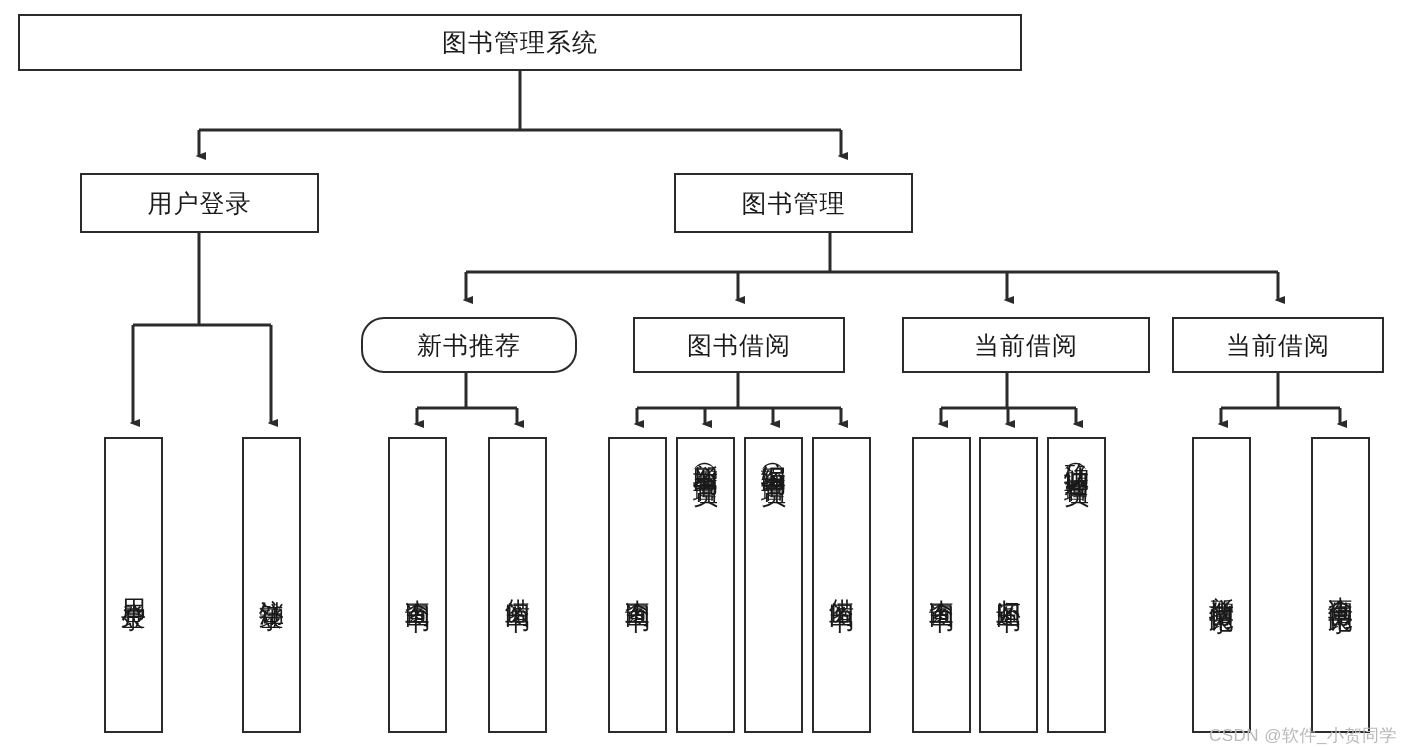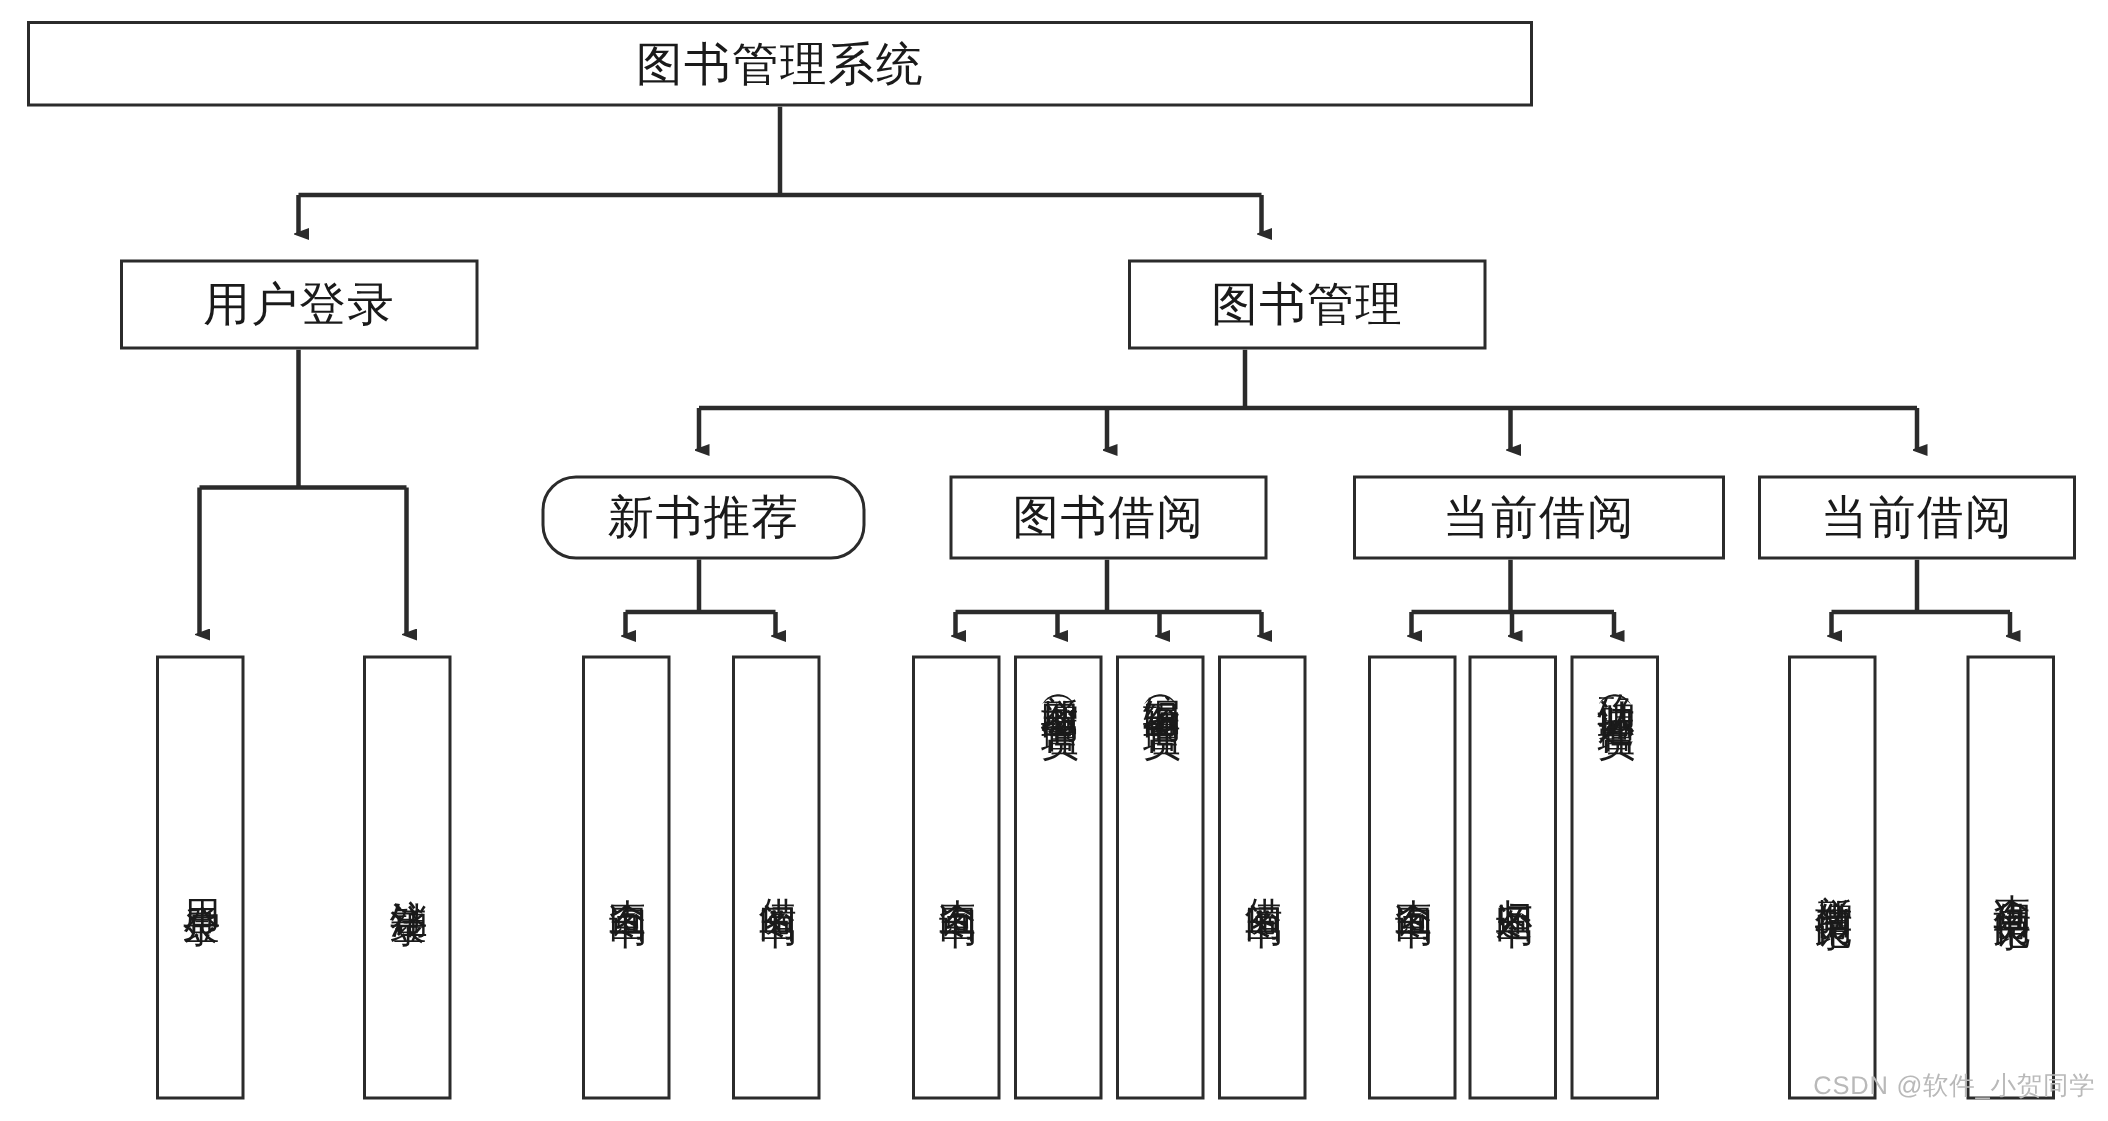--- a/index.html
+++ b/index.html
@@ -21,21 +21,21 @@
     position: absolute;
     box-sizing: border-box;
     border: 2.5px solid #2b2b2b;
     background: #ffffff;
     display: flex;
     align-items: center;
     justify-content: center;
     color: #1a1a1a;
   }
   .node.horiz {
-    font-size: 31px;
+    font-size: 25px;
     letter-spacing: 1px;
   }
   .node.vert {
     writing-mode: vertical-rl;
     text-orientation: upright;
     font-size: 25px;
     letter-spacing: 3px;
     padding-top: 4px;
     padding-bottom: 4px;
     line-height: 1;
@@ -49,21 +49,21 @@
     position: absolute;
     left: 0;
     top: 0;
     width: 1405px;
     height: 747px;
     pointer-events: none;
   }
   .watermark {
     position: absolute;
     right: 8px;
-    bottom: 12px;
+    bottom: 0;
     font-size: 17px;
     color: #b9b9b9;
     letter-spacing: 0.5px;
     white-space: nowrap;
   }
 </style>
 </head>
 <body>
 
 <div id="canvas">
@@ -116,21 +116,21 @@
       <path d="M1221,408 L1221,424" marker-end="url(#arrow)"></path>
       <path d="M1340,408 L1340,424" marker-end="url(#arrow)"></path>
 
     </g>
   </svg>
 
   <div class="node horiz" style="left:18px; top:14px; width:1004px; height:57px;">图书管理系统</div>
 
   <div class="node horiz" style="left:80px; top:173px; width:239px; height:60px;">用户登录</div>
 
-  <div class="node horiz" style="left:752px; top:173px; width:239px; height:60px;">图书管理</div>
+  <div class="node horiz" style="left:674px; top:173px; width:239px; height:60px;">图书管理</div>
 
   <div class="node horiz" style="left:361px; top:317px; width:216px; height:56px;border-radius:23px;">新书推荐</div>
 
   <div class="node horiz" style="left:633px; top:317px; width:212px; height:56px;">图书借阅</div>
 
   <div class="node horiz" style="left:902px; top:317px; width:248px; height:56px;">当前借阅</div>
 
   <div class="node horiz" style="left:1172px; top:317px; width:212px; height:56px;">当前借阅</div>
 
   <div class="node vert center" style="left:104px; top:437px; width:59px; height:296px;">用户登录</div>

